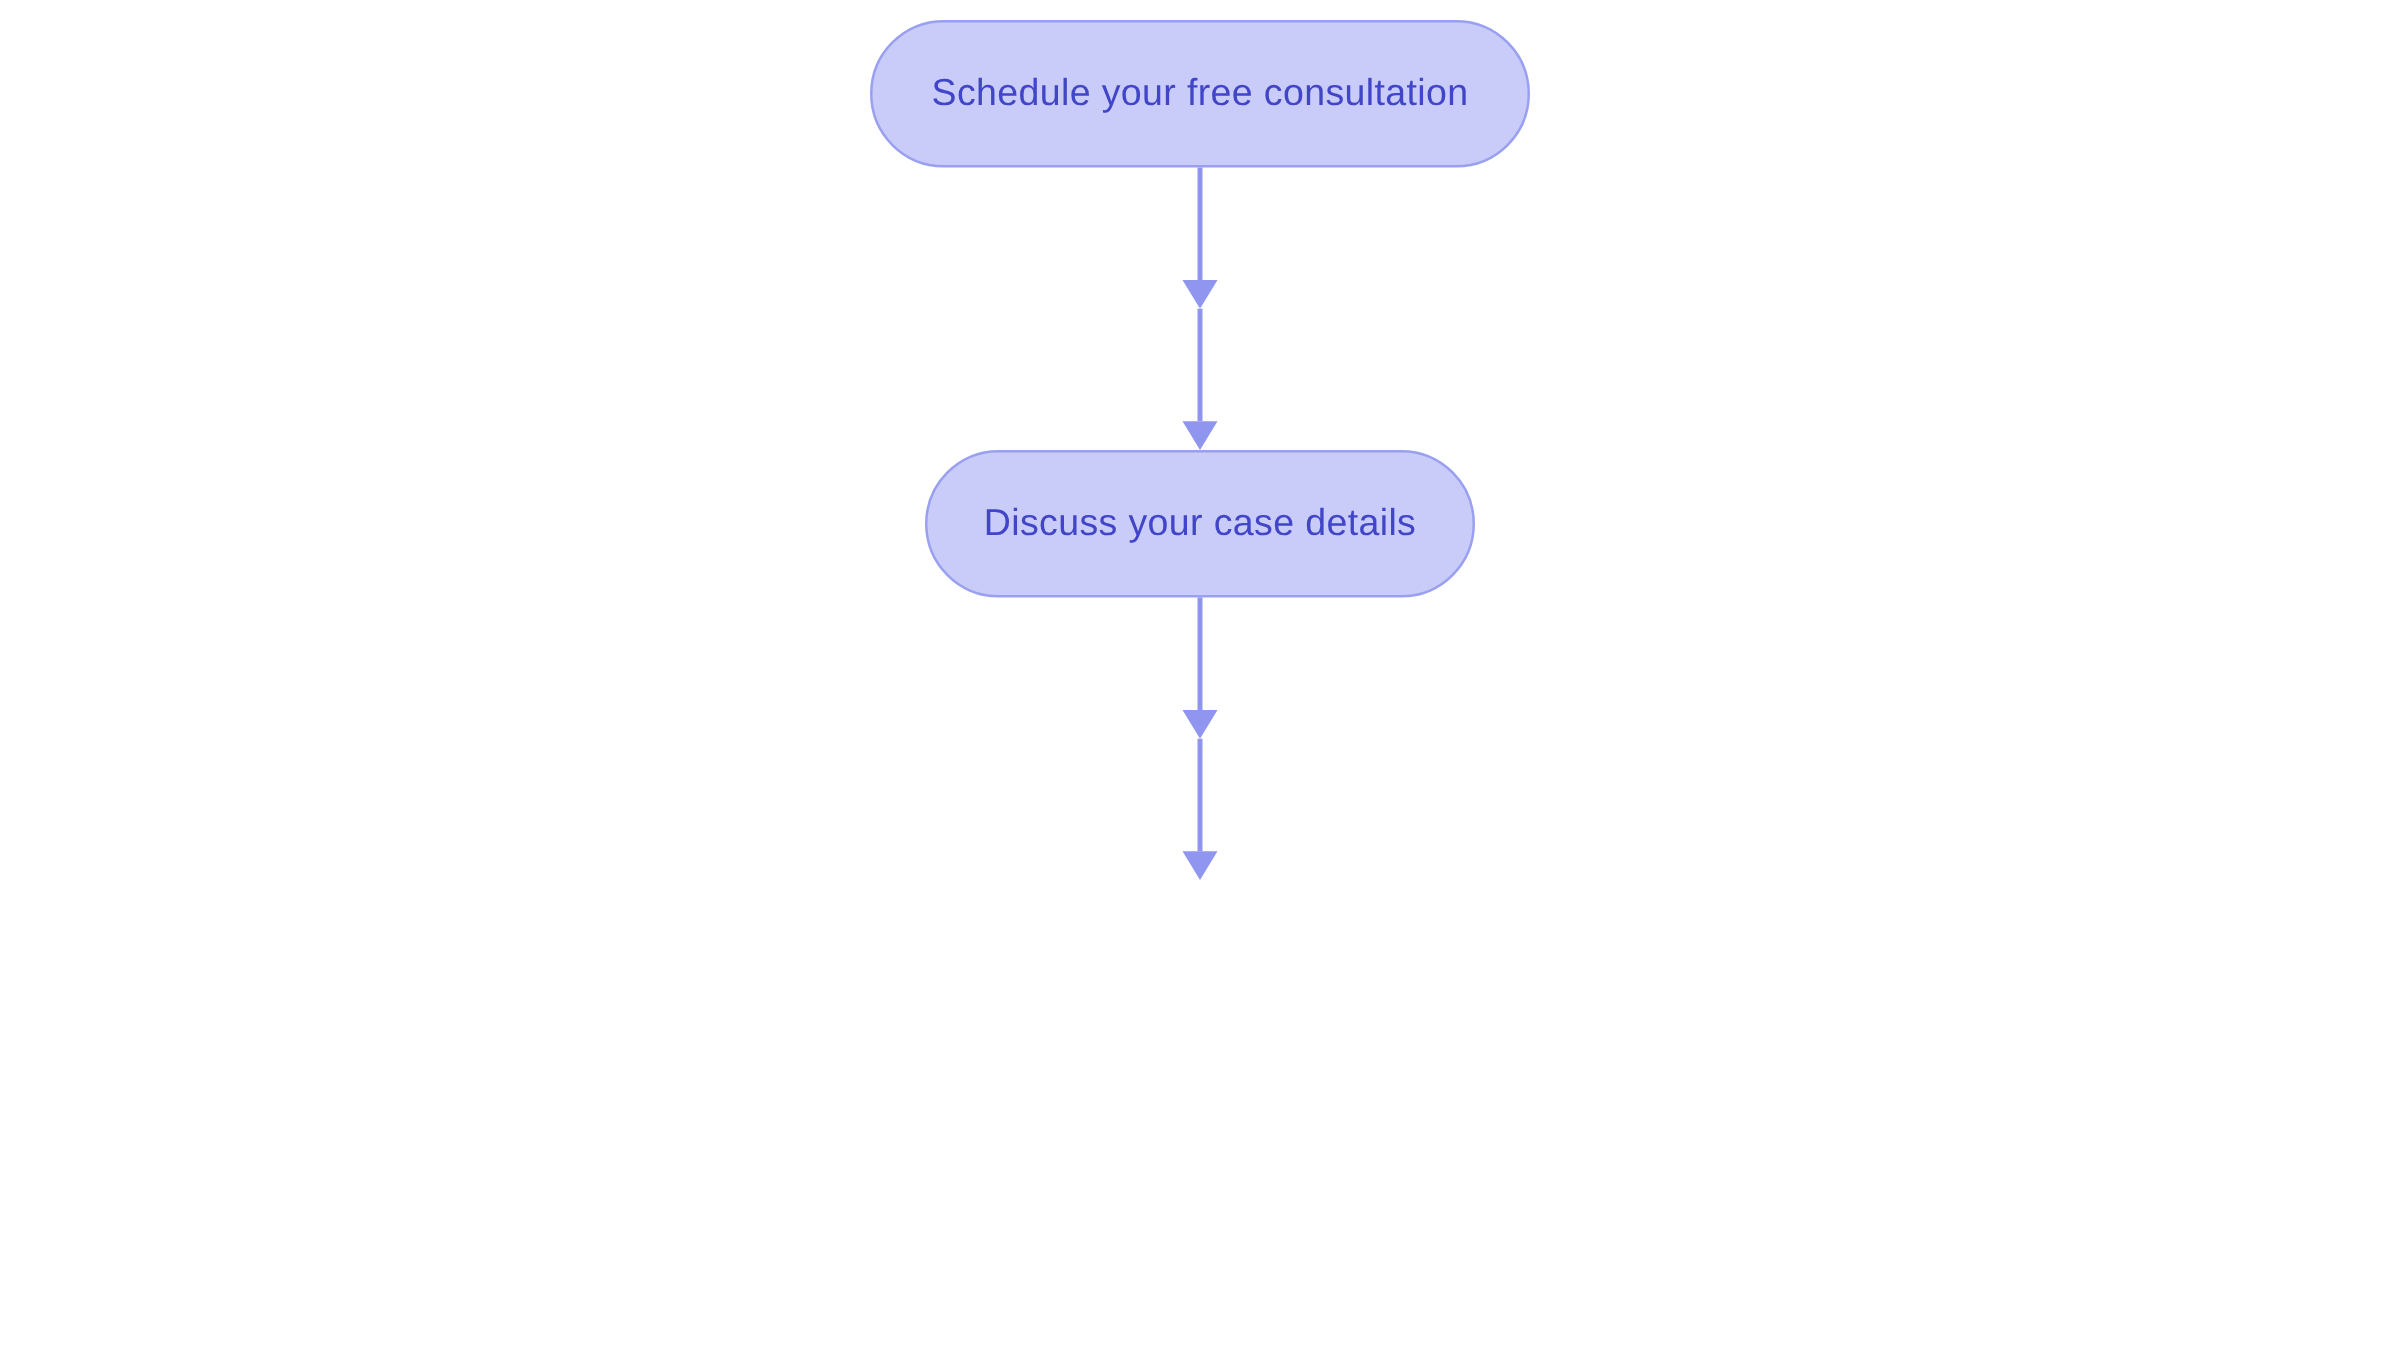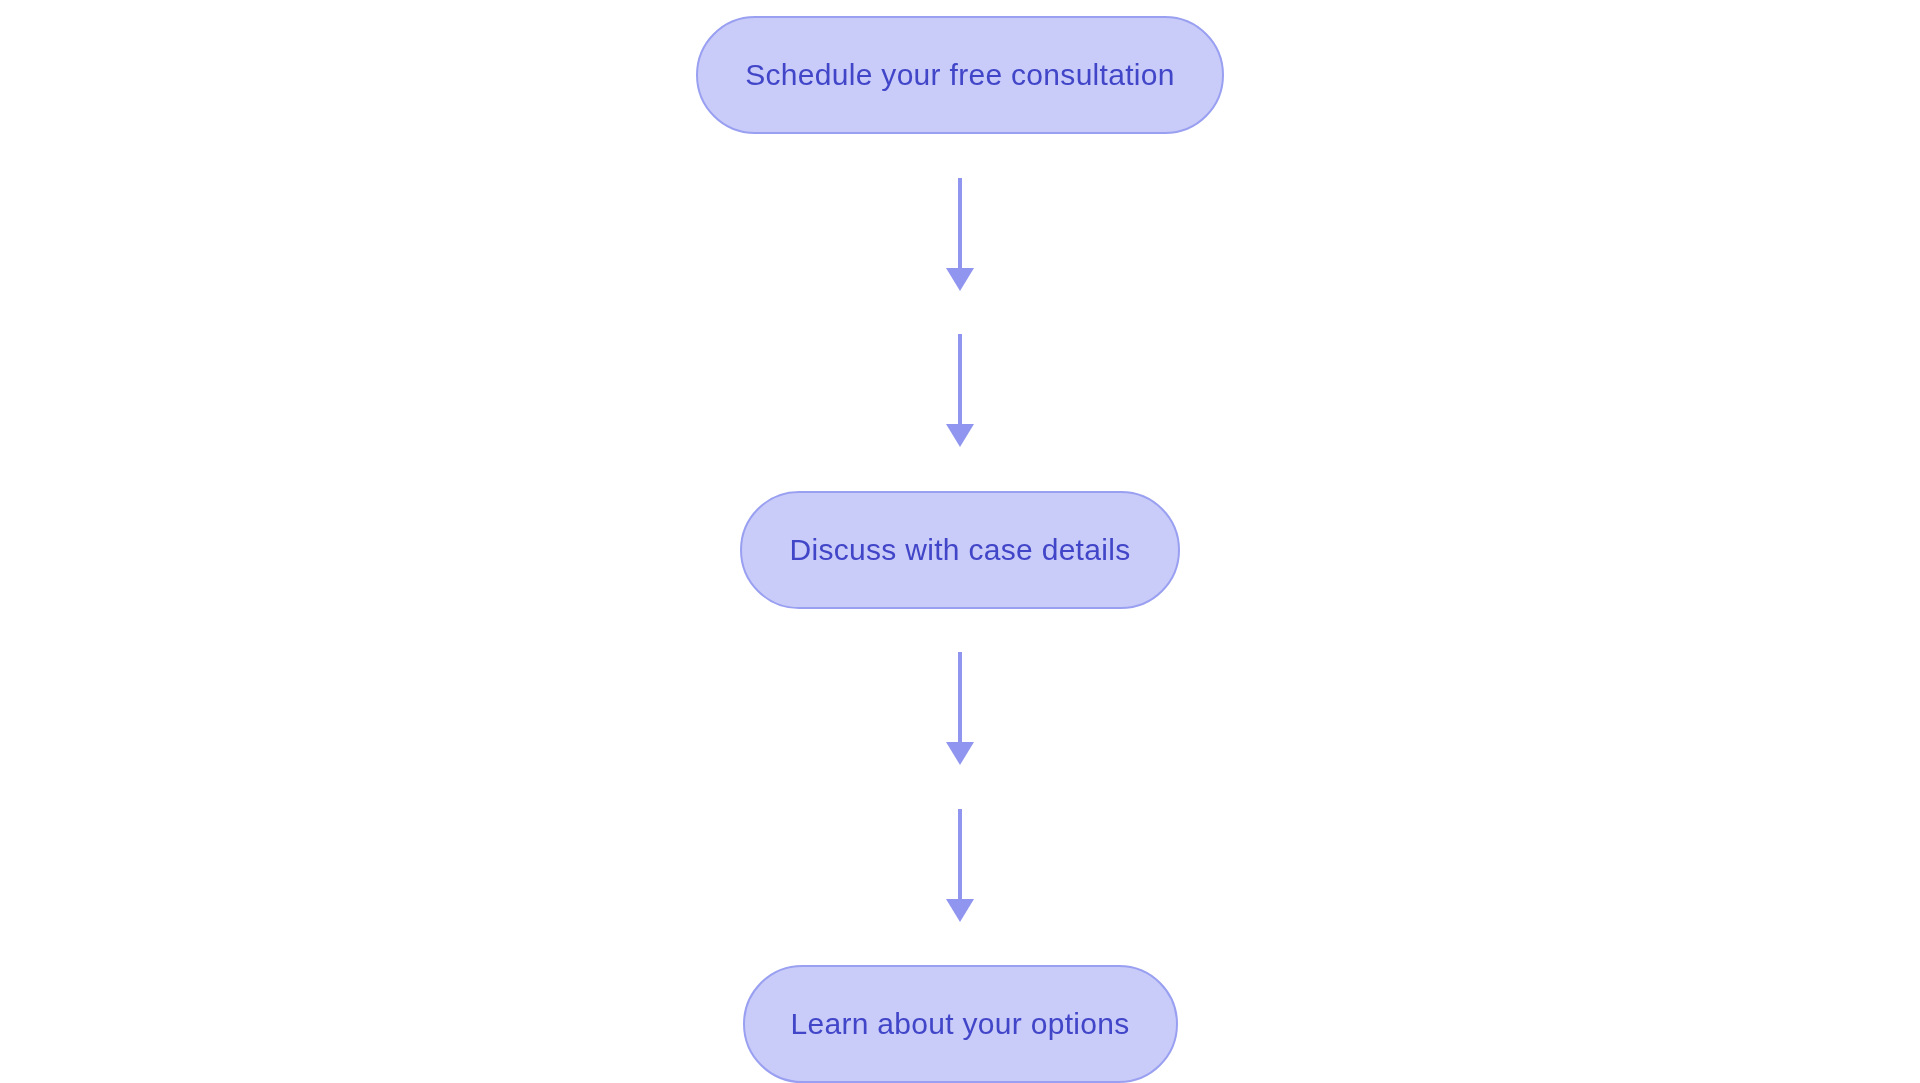--- a/index.html
+++ b/index.html
@@ -2,21 +2,21 @@
 <html style="--fill: #c9cbf8; --border: #9aa0f1; --text: #4145c8; --arrow: #9095ef; --bg: #ffffff;"><head>
 <meta charset="utf-8">
 <style>
   :root {
     --fill: #c9cbf8;
     --border: #9aa0f1;
     --text: #4145c8;
     --arrow: #9095ef;
     --bg: #ffffff;
   }
-  * { box-sizing: border-box; margin: 0; padding: 0; justify-content: space-between; }
+  * { box-sizing: border-box; margin: 0; padding: 0; }
   html, body {
     width: 1920px;
     height: 1083px;
     background: var(--bg);
     overflow: hidden;
     font-family: "Liberation Sans", "DejaVu Sans", sans-serif;
   }
   .canvas {
     width: 1920px;
     height: 1083px;
@@ -76,31 +76,28 @@
     <div class="arrow-head"></div>
   </div>
 
 
   <div class="arrow">
     <div class="arrow-line"></div>
     <div class="arrow-head"></div>
   </div>
 
   <div class="node" style="width:440px">
-    <span class="node-label">Discuss with case details</span>
+    <span class="node-label">Discuss your case details</span>
   </div>
 
   <div class="arrow">
     <div class="arrow-line"></div>
     <div class="arrow-head"></div>
   </div>
 
 
   <div class="arrow">
     <div class="arrow-line"></div>
     <div class="arrow-head"></div>
   </div>
 
-  <div class="node" style="width:435px">
-    <span class="node-label">Learn about your options</span>
-  </div>
 
 </div>
 
 </body></html>

